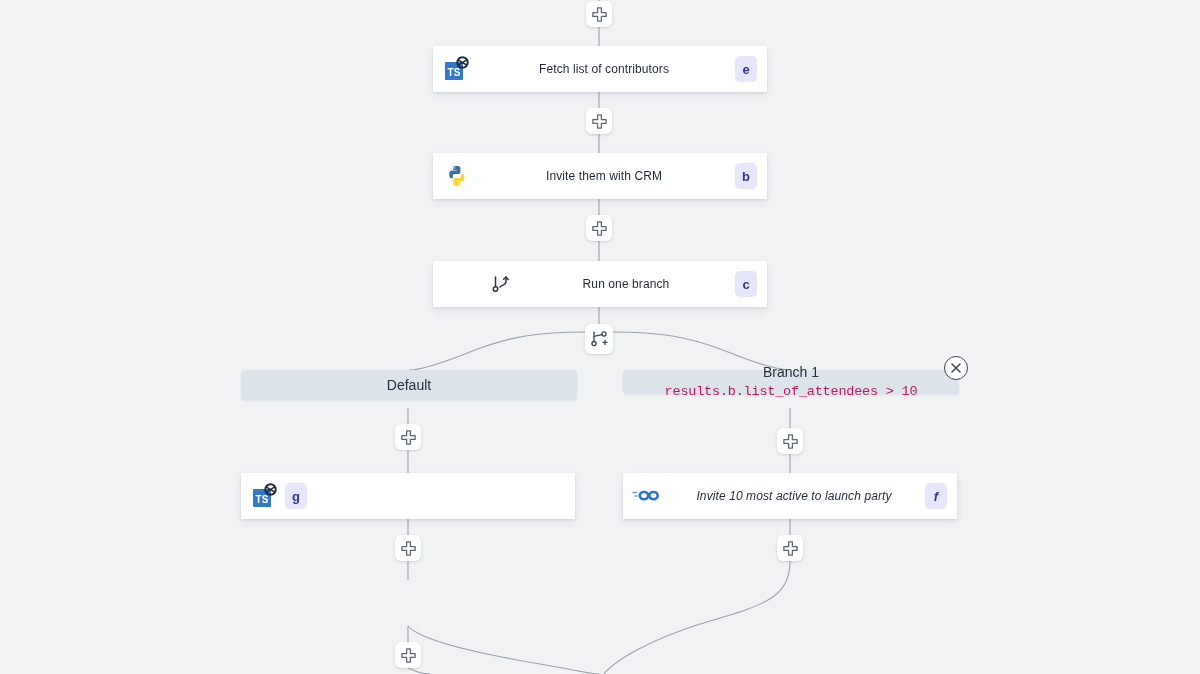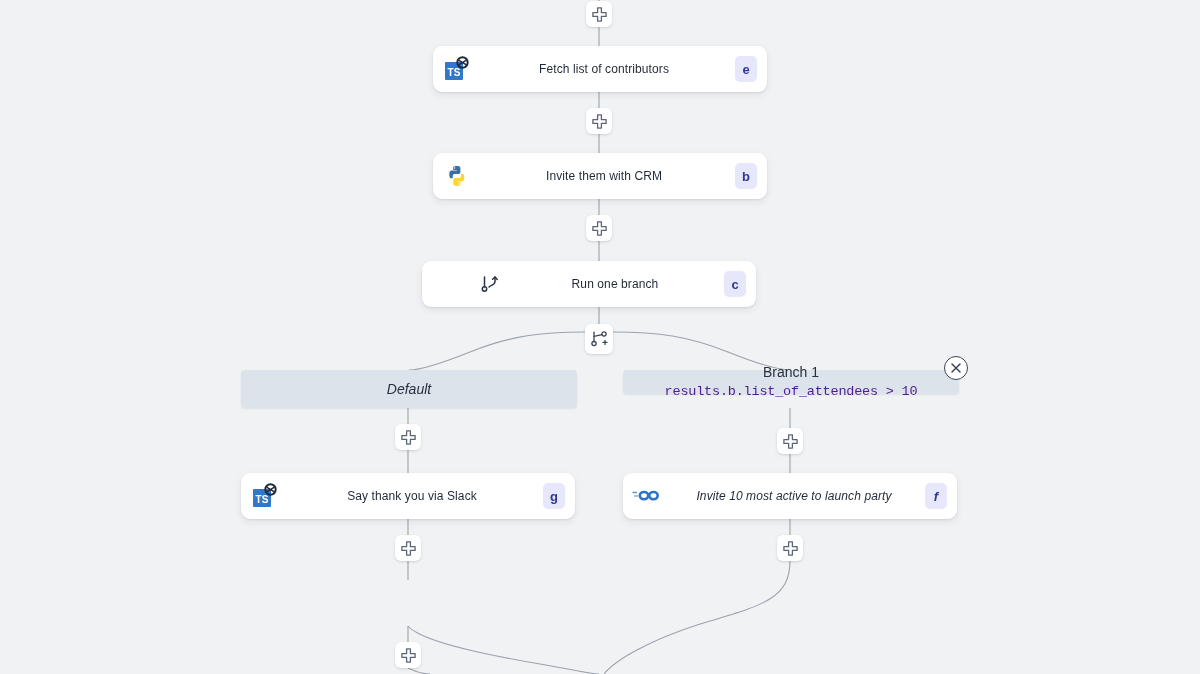--- a/index.html
+++ b/index.html
@@ -30,21 +30,21 @@
     height: 674px;
     pointer-events: none;
   }
 
   
   .node {
     position: absolute;
     width: 334px;
     height: 46px;
     background: #ffffff;
-    border-radius: 9px;
+    border-radius: 0;
     box-shadow: 0 1px 2px rgba(19, 31, 52, 0.10),
                 0 3px 8px rgba(19, 31, 52, 0.07);
     display: flex;
     align-items: center;
     box-sizing: border-box;
   }
   .node-icon {
     width: 44px;
     height: 46px;
     display: flex;
@@ -95,21 +95,21 @@
     box-sizing: border-box;
   }
   .branch-title {
     font-size: 14px;
     color: #26303f;
     line-height: 20px;
   }
   .branch-cond {
     font-family: "Liberation Mono", monospace;
     font-size: 13.5px;
-    color: #4c1d95;
+    color: #be185d;
     line-height: 20px;
     letter-spacing: -0.2px;
   }
 
   
   .plus-btn {
     position: absolute;
     width: 26px;
     height: 26px;
     border-radius: 6px;
@@ -225,21 +225,21 @@
                  L15.9,9.7 L15.9,11.9 C15.9,11.9 16,14.1 13.8,14.1 L10.3,14.1
                  C10.3,14.1 8.3,14 8.3,16.1 L8.3,20.1 C8.3,20.1 8.1,22 12.1,22 Z
                  M14,20.7 C13.6,20.7 13.3,20.4 13.3,20 C13.3,19.6 13.6,19.3 14,19.3
                  C14.4,19.3 14.7,19.6 14.7,20 C14.7,20.4 14.4,20.7 14,20.7 Z" fill="#ffd43b"></path>
       </svg>
     </span>
     <span class="node-label">Invite them with CRM</span>
     <span class="node-badge">b</span>
   </div>
 
-  <div class="node" style="left:422px; top:261px;padding-left:44px;">
+  <div class="node" style="left:433px; top:261px;padding-left:44px;">
     <span class="node-icon">
       <svg width="22" height="22" viewBox="0 0 22 22" xmlns="http://www.w3.org/2000/svg" fill="none" stroke="#2b3445" stroke-width="1.5" stroke-linecap="round" stroke-linejoin="round">
         <circle cx="5.5" cy="16" r="2.2"></circle>
         <path d="M5.5,13.8 L5.5,4"></path>
         <path d="M16,4 L16,8.5 C16,12 12,12 10,14"></path>
         <path d="M16,4 L13.6,6.2 M16,4 L18.2,6.4"></path>
       </svg>
     </span>
     <span class="node-label">Run one branch</span>
     <span class="node-badge">c</span>
@@ -249,21 +249,20 @@
     <span class="node-icon">
       <span class="ts-icon">
         <svg width="26" height="26" viewBox="0 0 26 26" xmlns="http://www.w3.org/2000/svg">
           <rect x="1" y="6" width="18" height="18" rx="1" fill="#3178c6"></rect>
           <text x="10" y="20" font-family="Liberation Sans, sans-serif" font-size="10" font-weight="bold" fill="#ffffff" text-anchor="middle">TS</text>
           <circle cx="18.5" cy="6.5" r="5.2" fill="none" stroke="#1f2937" stroke-width="2"></circle>
           <path d="M14.6,4.2 L22.4,8.8 M14.6,8.8 L22.4,4.2" stroke="#1f2937" stroke-width="1.4"></path>
         </svg>
       </span>
     </span>
-    <span class="node-label">Say thank you via Slack</span>
     <span class="node-badge">g</span>
   </div>
 
   <div class="node" style="left:623px; top:473px;font-style:italic;">
     <span class="node-icon">
       <svg width="30" height="18" viewBox="0 0 30 18" xmlns="http://www.w3.org/2000/svg">
         <g stroke="#2b74c9" stroke-width="1.4" stroke-linecap="round">
           <path d="M1,5.5 L4.5,5.5" opacity="0.75"></path>
           <path d="M2.5,9 L5.5,9" opacity="0.55"></path>
         </g>
@@ -273,21 +272,21 @@
         </g>
         <circle cx="12" cy="7.6" r="1" fill="#ffffff"></circle>
         <circle cx="21.5" cy="7.6" r="1" fill="#ffffff"></circle>
       </svg>
     </span>
     <span class="node-label">Invite 10 most active to launch party</span>
     <span class="node-badge">f</span>
   </div>
 
 
-  <div class="branch-box" style="left:241px; top:370px; height:38px;font-style:italic;">
+  <div class="branch-box" style="left:241px; top:370px; height:30px;">
     <span class="branch-title">Default</span>
   </div>
 
   <div class="branch-box" style="left:623px; top:370px; height:24px;">
     <span class="branch-title">Branch 1</span>
     <span class="branch-cond">results.b.list_of_attendees &gt; 10</span>
   </div>
 
   <div class="plus-btn" style="left:586px; top:1px;">
     <svg width="15" height="15" viewBox="0 0 15 15" xmlns="http://www.w3.org/2000/svg">

